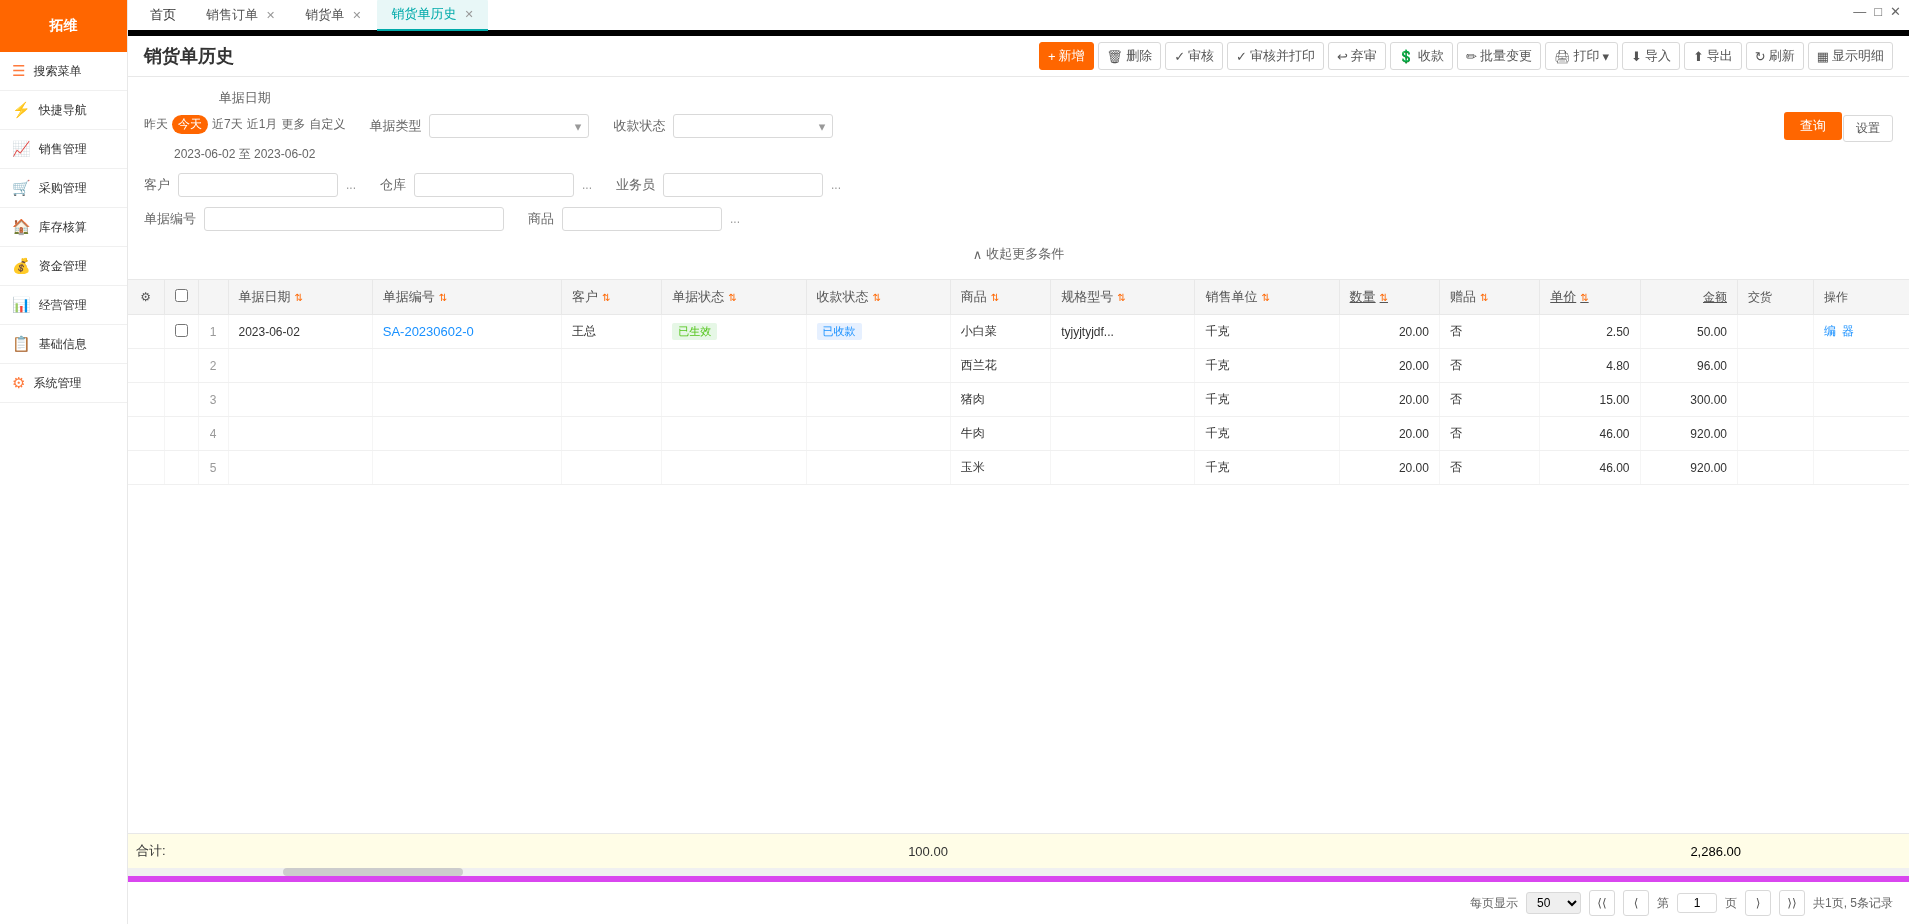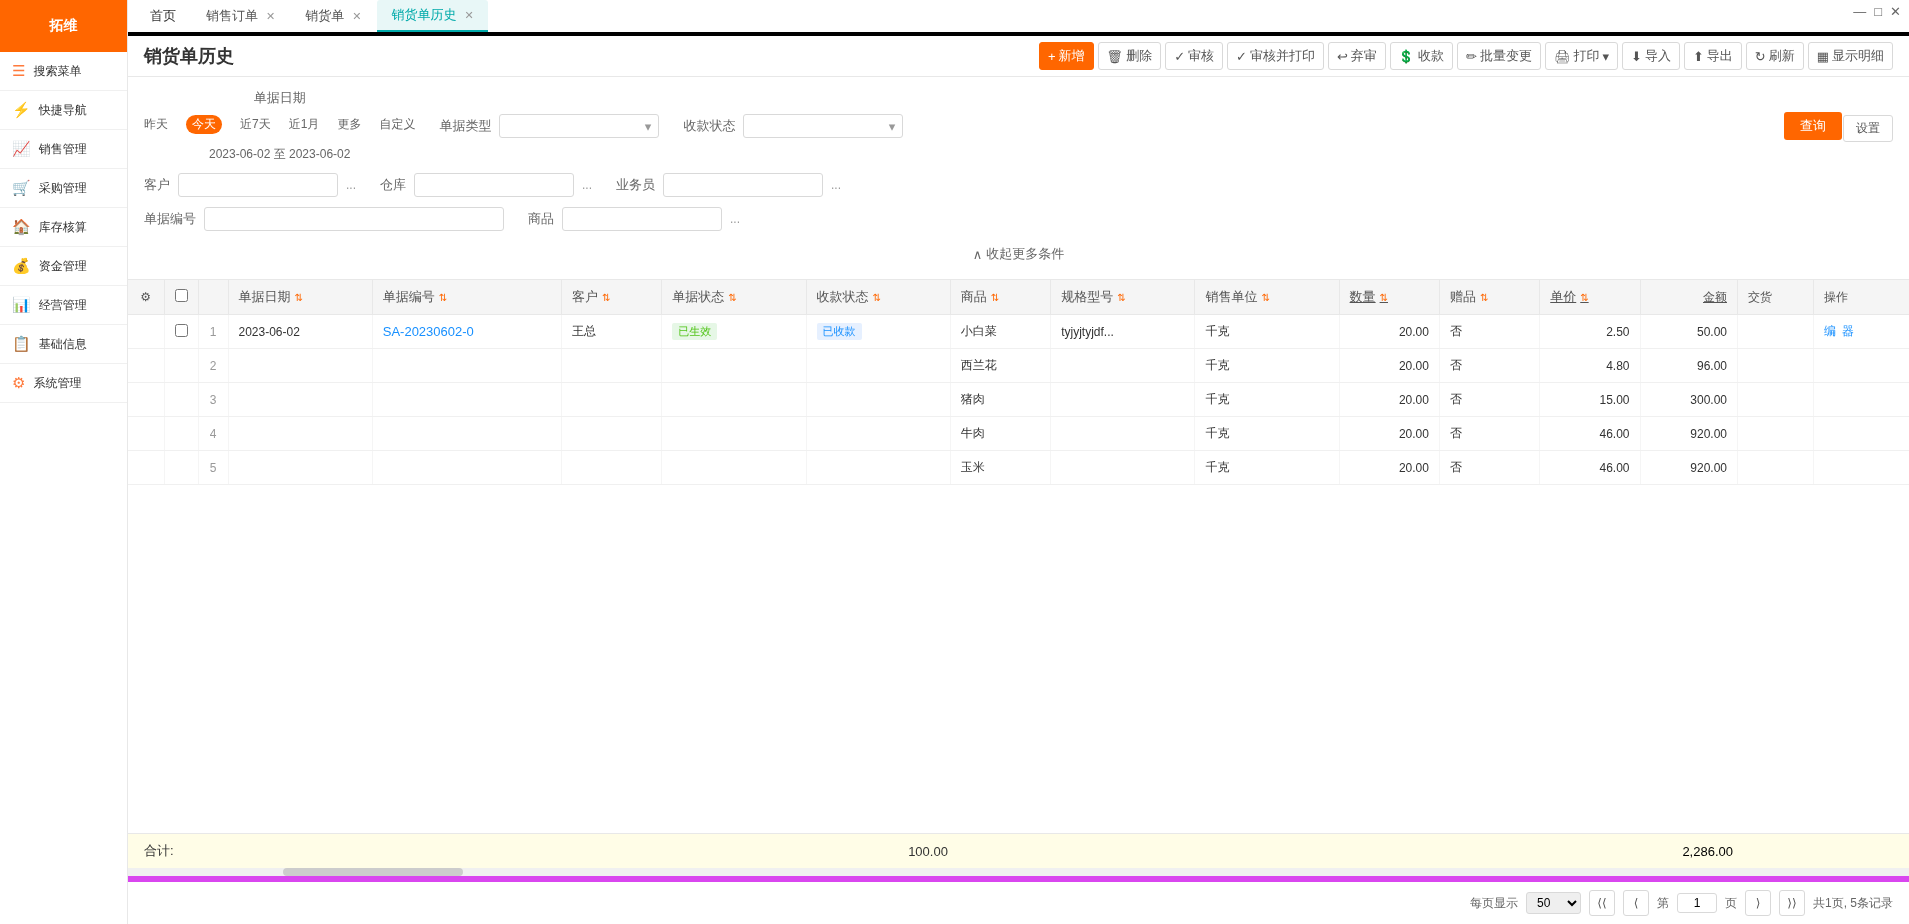--- a/index.html
+++ b/index.html
@@ -121,21 +121,21 @@
       width: 160px;
       font-size: 12px;
       color: #333;
     }
     .date-range-group {
       display: flex;
       flex-direction: column;
     }
     .date-shortcuts {
       display: flex;
-      gap: 18px;
+      gap: 4px;
       margin-bottom: 4px;
       align-items: center;
     }
     .date-shortcut {
       color: #666;
       cursor: pointer;
       font-size: 12px;
     }
     .date-shortcut.active {
       background: #ff6600;
@@ -274,21 +274,21 @@
     .row-num { color: #999; text-align: center; }
     .checkbox-col { width: 30px; text-align: center; }
     .gear-col { width: 36px; text-align: center; }
 
     
     .total-row {
       background: #fffde7;
       border-top: 1px solid #e8e8e8;
       display: flex;
       align-items: center;
-      padding: 8px 16px;
+      padding: 8px 8px;
       font-size: 13px;
       flex-shrink: 0;
     }
     .total-label { font-weight: 500; color: #333; margin-right: 16px; }
     .total-qty { margin-right: auto; color: #333; }
 
     
     .pagination {
       background: #fff;
       border-top: 6px solid #d946ef;
@@ -358,21 +358,21 @@
       gap: 8px;
       font-size: 13px;
       color: #666;
     }
     .win-ctrl { cursor: pointer; }
 
     
     .tabs-container {
       position: relative;
       background: #fff;
-      border-bottom: 4px solid #000000;
+      border-bottom: 6px solid #000000;
       height: 36px;
       display: flex;
       align-items: center;
       padding: 0 8px;
       gap: 2px;
       flex-shrink: 0;
     }
   </style>
 </head>
 <body>

